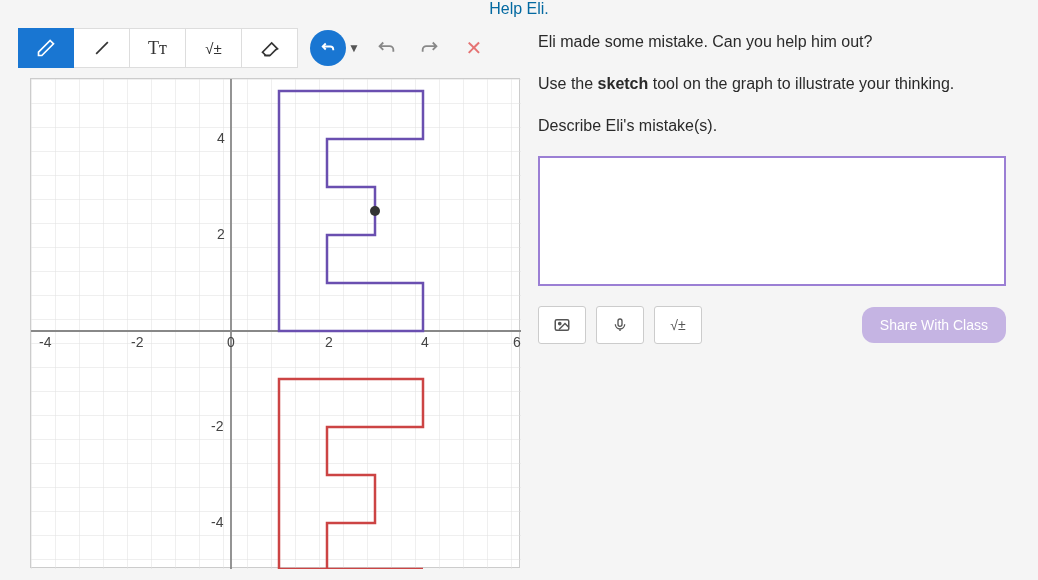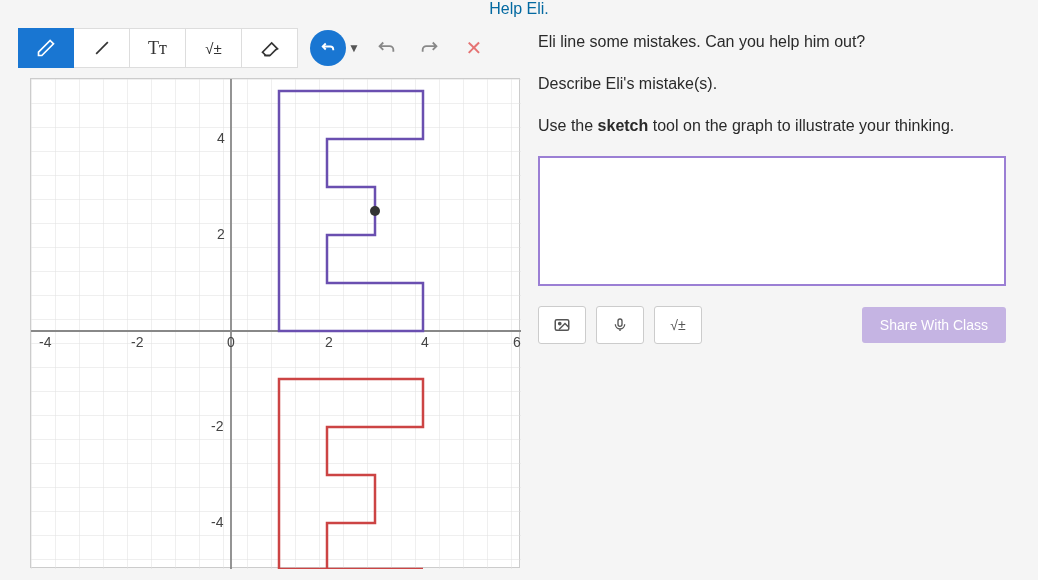--- a/index.html
+++ b/index.html
@@ -133,21 +133,21 @@
       font-size: 15px;
       color: #555;
       border-radius: 3px;
     }
     .share-btn {
       margin-left: auto;
       padding: 10px 18px;
       background: #c5b4e3;
       color: #fff;
       border: none;
-      border-radius: 3px;
+      border-radius: 12px;
       font-size: 14px;
       cursor: pointer;
     }
   </style>
 </head>
 <body>
 
 <div class="header-title">Help Eli.</div>
 
 <div class="toolbar">
@@ -215,25 +215,25 @@
     <text x="482" y="268" font-size="14" fill="#444">6</text>
 
     <text x="186" y="64" font-size="14" fill="#444">4</text>
     <text x="186" y="160" font-size="14" fill="#444">2</text>
     <text x="180" y="352" font-size="14" fill="#444">-2</text>
     <text x="180" y="448" font-size="14" fill="#444">-4</text>
   </svg>
 </div>
 
 <div class="right-panel">
-  <p class="instruction">Eli line some mistakes. Can you help him out?</p>
-  <p class="instruction">Describe Eli's mistake(s).</p>
+  <p class="instruction">Eli made some mistake. Can you help him out?</p>
   <p class="instruction">
     <span>Use the </span><strong>sketch</strong><span> tool on the graph to illustrate your thinking.</span>
   </p>
+  <p class="instruction">Describe Eli's mistake(s).</p>
   <textarea class="answer-box" placeholder="" style=""></textarea>
   <div class="answer-actions">
     <div class="mini-btn">
       <svg viewBox="0 0 24 24" width="18" height="18" fill="none" stroke="currentColor" stroke-width="2">
           <rect x="3" y="5" width="18" height="14" rx="2"></rect>
           <circle cx="9" cy="10" r="1.5" fill="currentColor"></circle>
           <path d="M21 15l-5-5-8 8"></path>
         </svg>
     </div>
     <div class="mini-btn">

